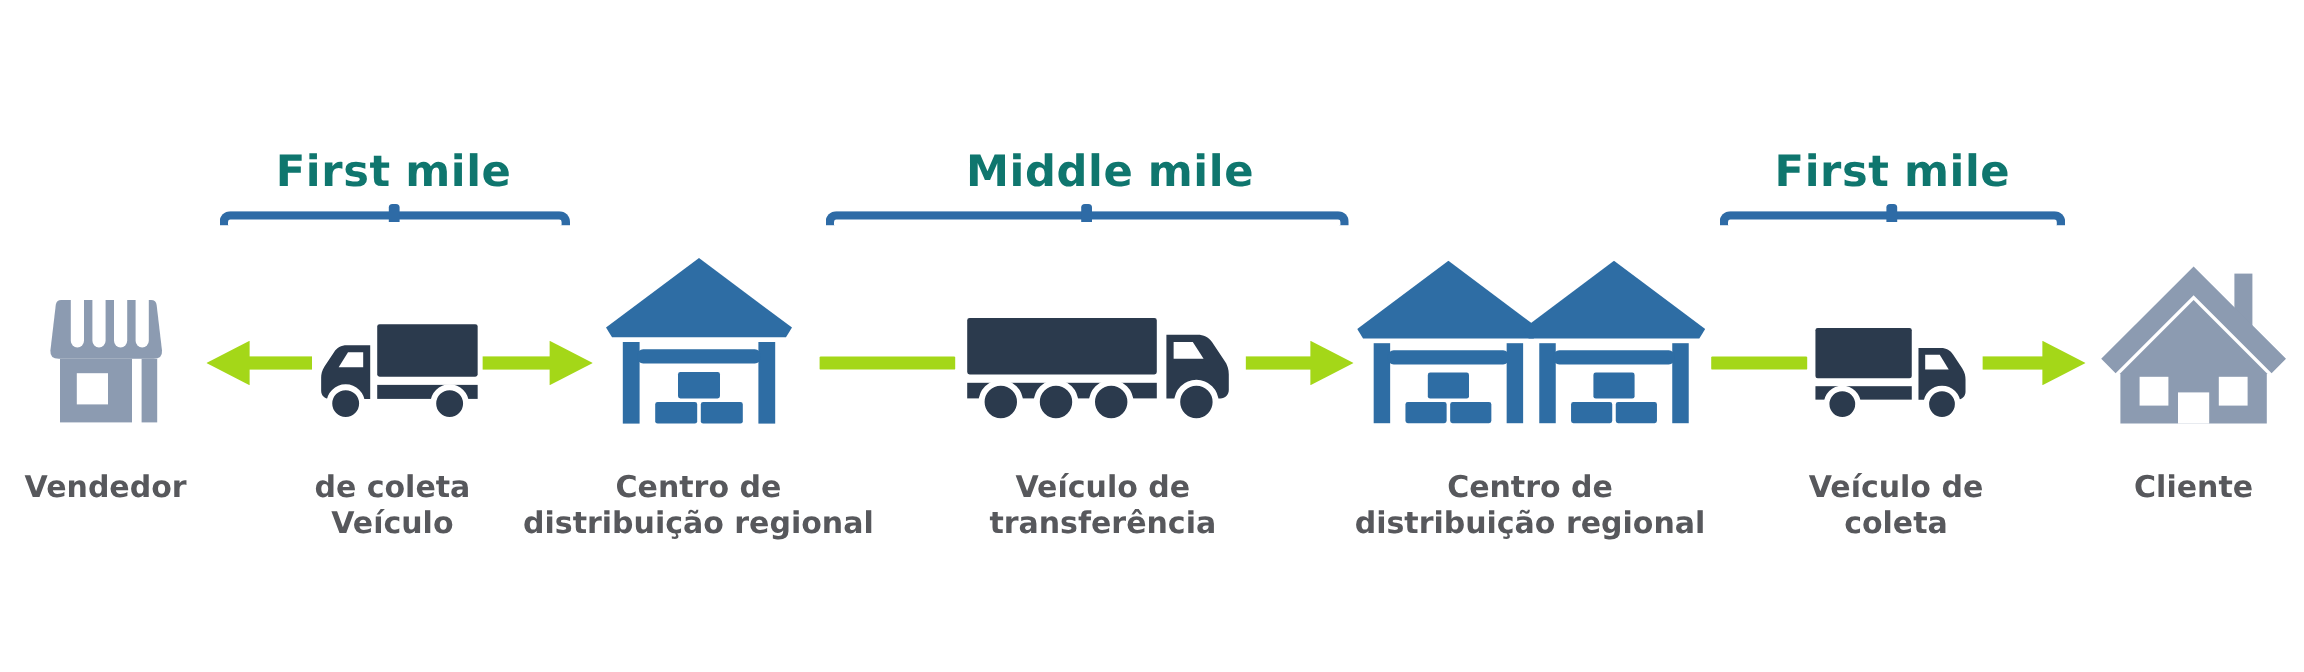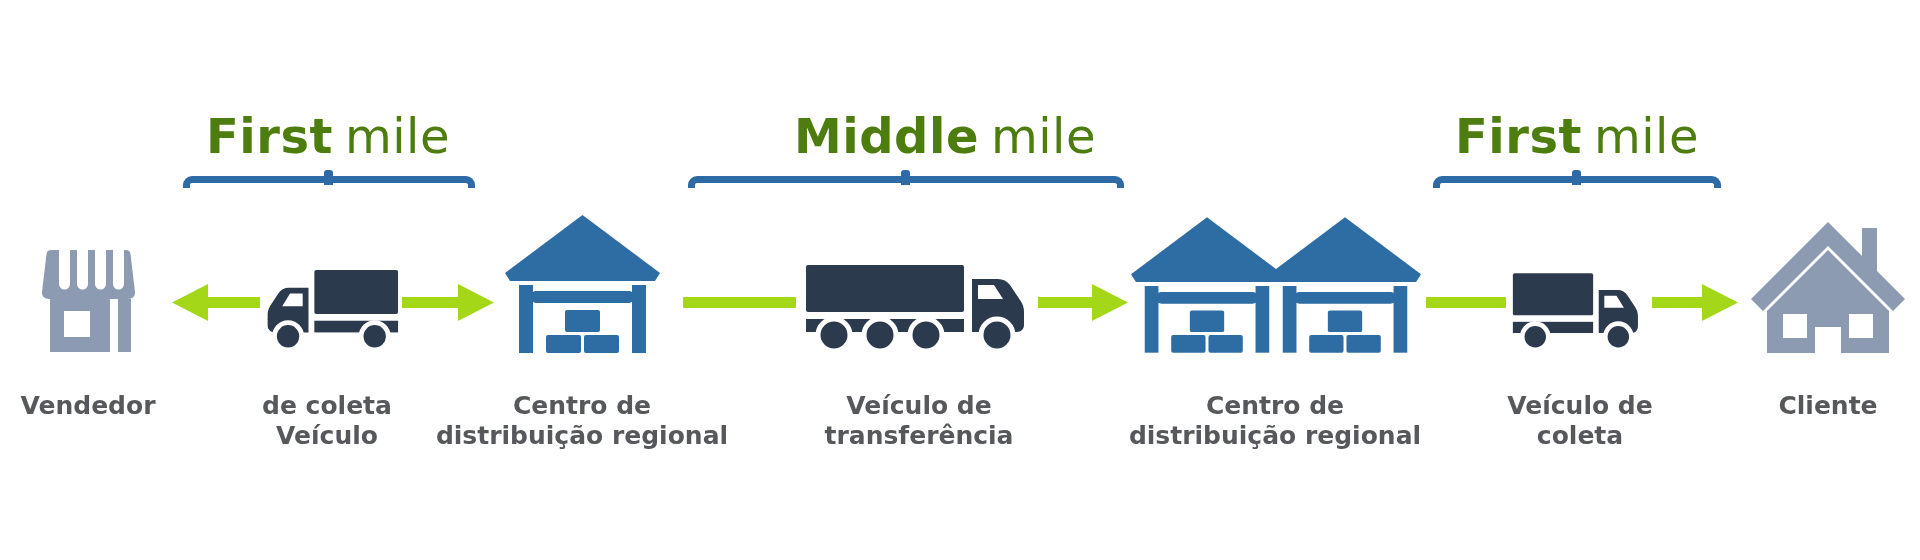--- a/index.html
+++ b/index.html
@@ -4,26 +4,26 @@
 <style>
   html,body{margin:0;padding:0;background:#ffffff;}
   #stage{
     position:relative;width:1920px;height:560px;background:#ffffff;overflow:hidden;
     font-family:"DejaVu Sans","Liberation Sans",sans-serif;
   }
   
   .stage-title{
     position:absolute;top:108px;height:56px;width:420px;
     display:flex;align-items:flex-end;justify-content:center;
-    font-size:48px;color:#4d7c0f;letter-spacing:.5px;white-space:nowrap;
+    font-size:36px;color:#0f766e;letter-spacing:.5px;white-space:nowrap;
   }
   .stage-title .bold{font-weight:700;}
-  .stage-title .rest{font-weight:400;margin-left:12px;}
+  .stage-title .rest{font-weight:700;margin-left:12px;}
   #title-first{left:118px;}
-  #title-middle{left:735px;align-items:flex-end;}
+  #title-middle{left:715px;align-items:flex-end;}
   #title-last{left:1367px;}
   
   .bracket{
     position:absolute;top:176px;height:12px;
     border:7px solid #2e6ba6;border-bottom:none;border-radius:9px 9px 0 0;
     box-sizing:border-box;
   }
   .bracket .nub{
     position:absolute;left:50%;top:-13px;width:9px;height:15px;margin-left:-5px;
     background:#2e6ba6;border-radius:3px 3px 0 0;

